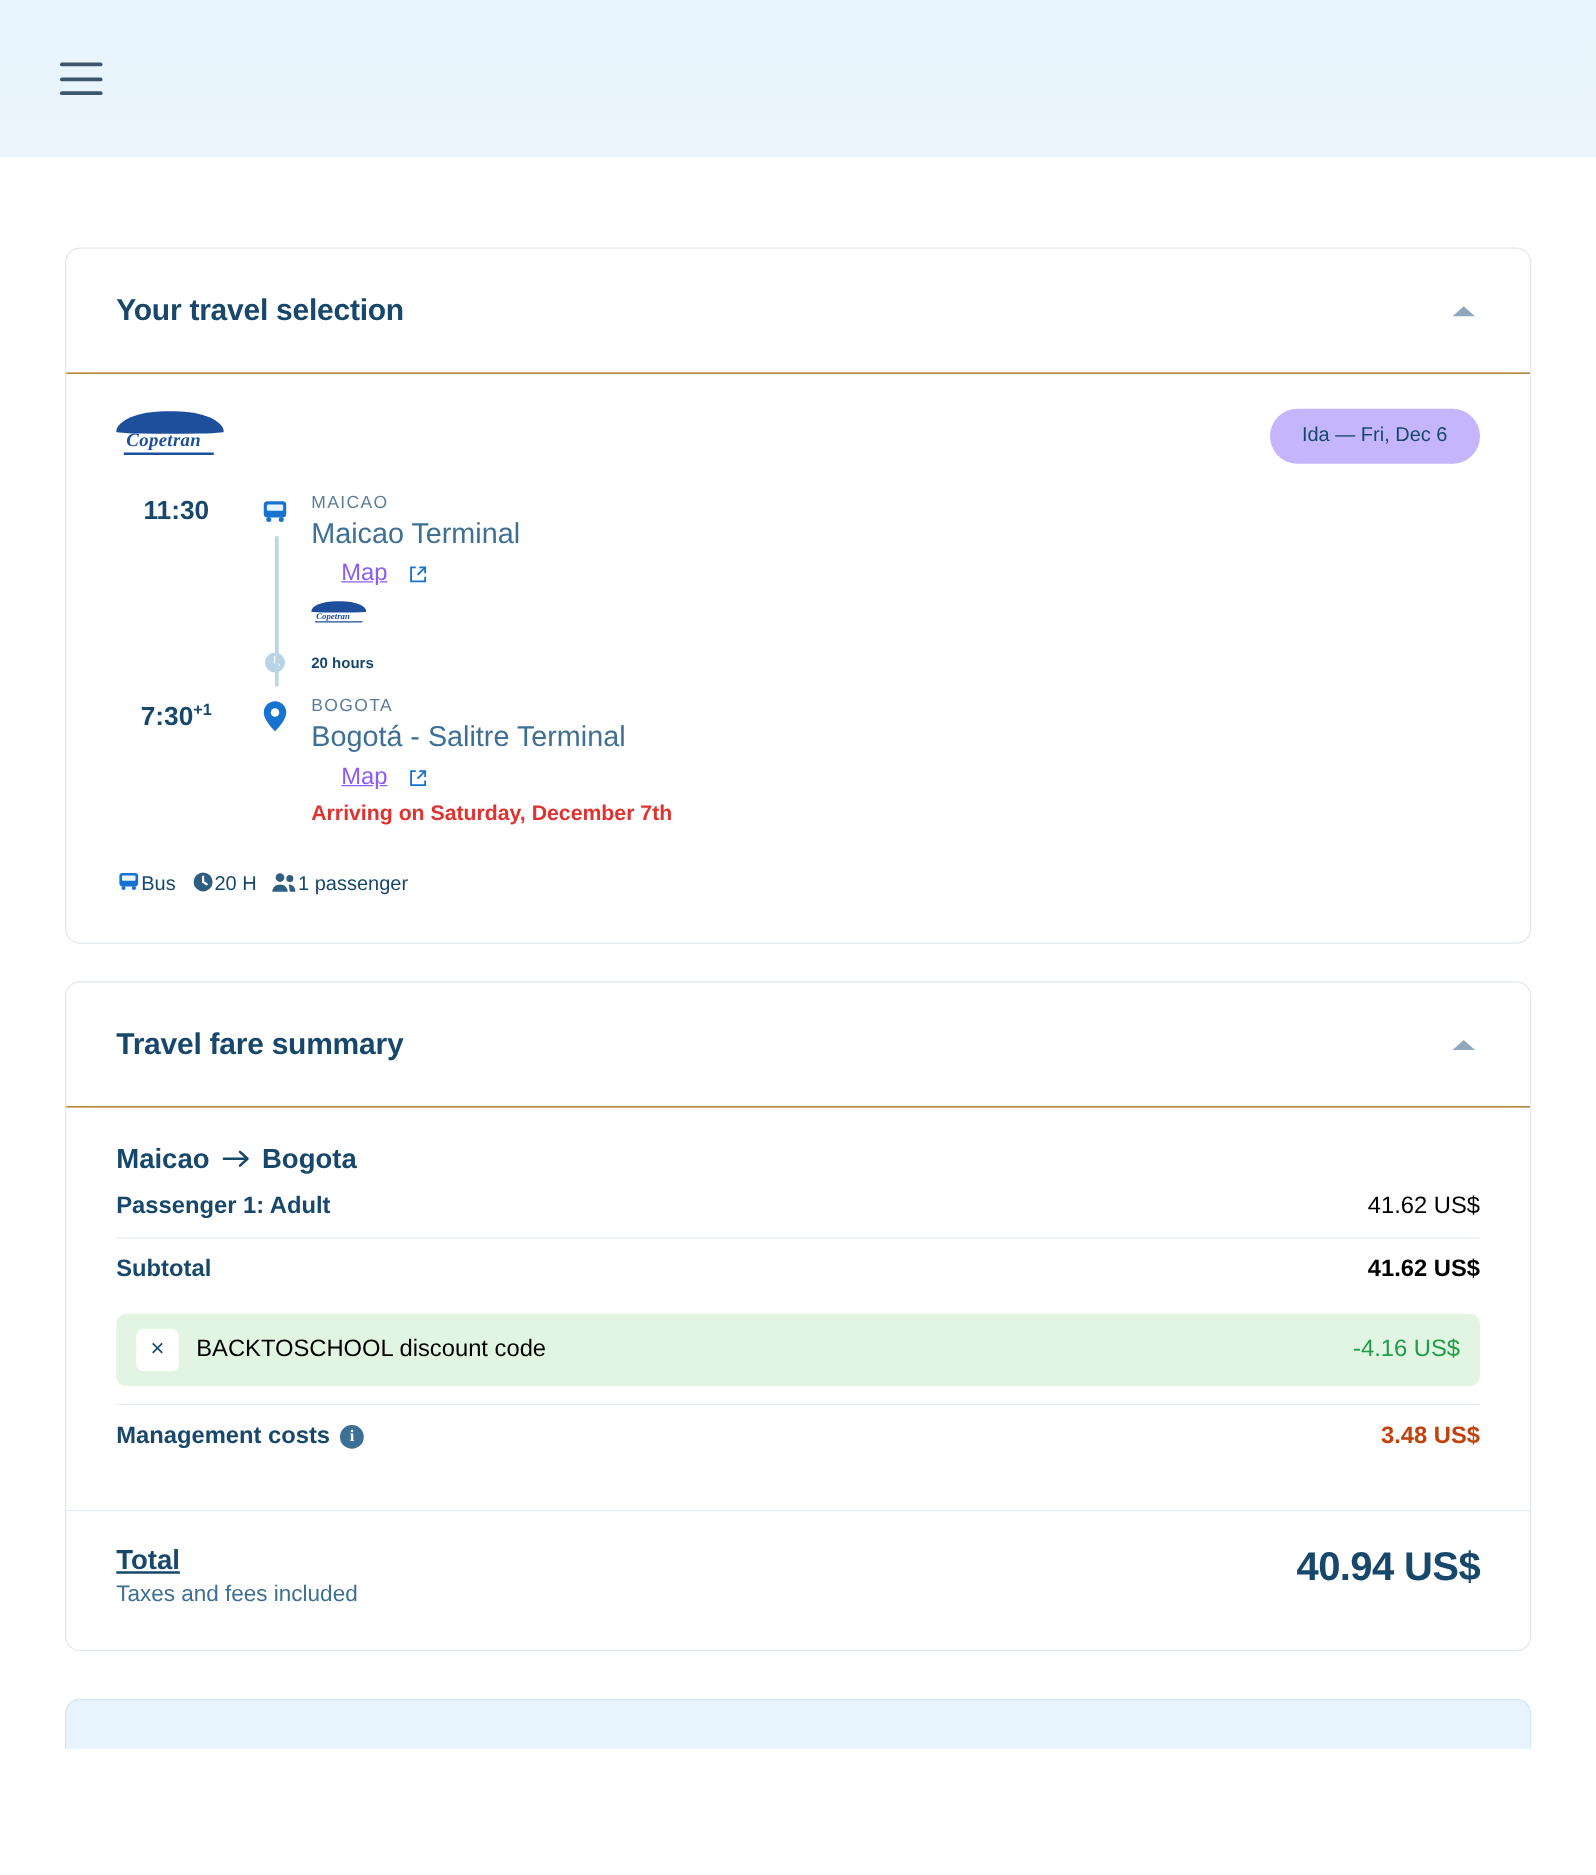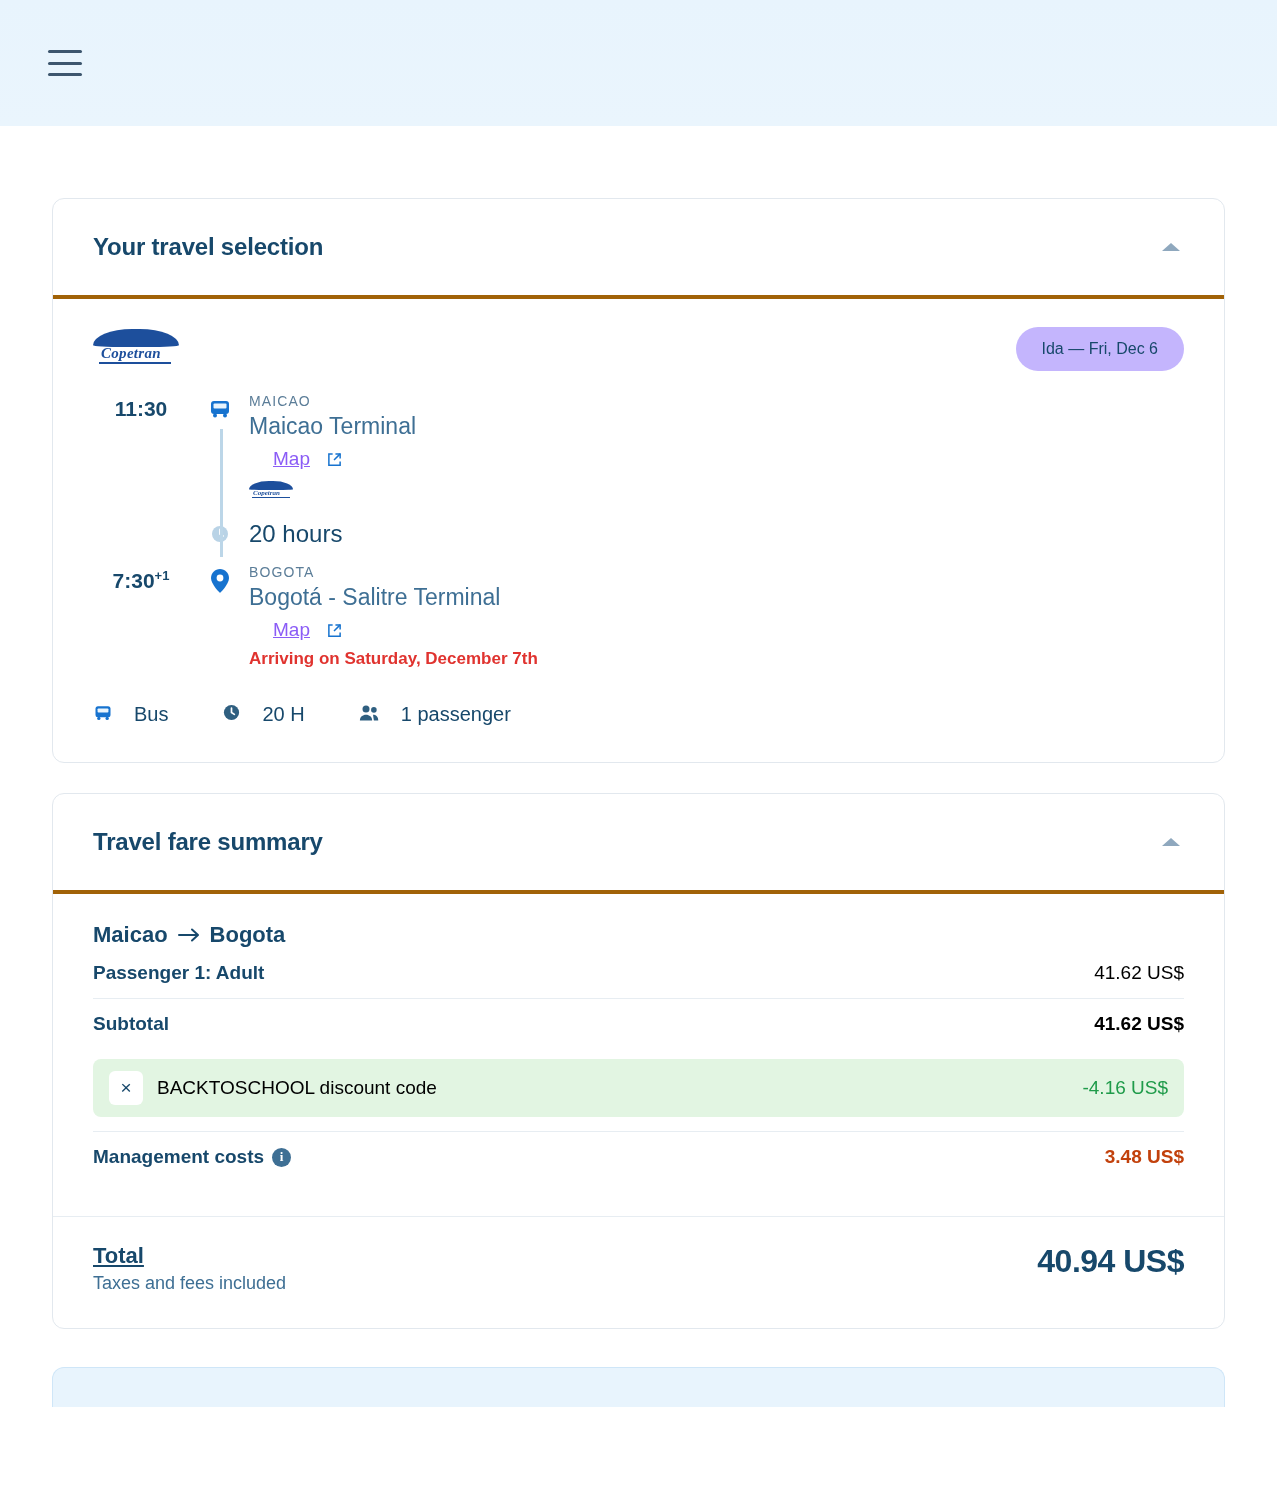--- a/index.html
+++ b/index.html
@@ -49,21 +49,21 @@
     margin-top: 72px;
   }
   .card.second { margin-top: 30px; }
 
   .card-head {
     height: 100px;
     display: flex;
     align-items: center;
     justify-content: space-between;
     padding: 0 40px;
-    border-bottom: 4px solid #a16207;
+    border-bottom: 1px solid #a16207;
     cursor: pointer;
   }
   .card-title {
     font-size: 24px;
     font-weight: bold;
     color: #17486b;
     letter-spacing: -0.2px;
   }
   .caret {
     width: 0; height: 0;
@@ -189,33 +189,34 @@
     width: 3px;
     background: #bcd6e8;
     z-index: 1;
   }
   .dur-row {
     display: flex;
     align-items: center;
     margin: 20px 0 16px 110px;
   }
   .dur-row .ico { width: 34px; display: flex; justify-content: center; }
-  .dur-text { font-size: 24px; color: #17486b; padding-left: 12px; }
+  .dur-text { font-size: 12px; color: #17486b; padding-left: 12px; font-weight: bold; }
   .arriving {
     margin-top: 8px;
     font-size: 17px;
     color: #e0332f;
     font-weight: bold;
   }
 
   .meta-row {
     display: flex;
-    gap: 21px;
+    align-items: center;
+    gap: 0;
     margin-top: 34px;
-    font-size: 20px;
+    font-size: 16px;
     color: #17486b;
   }
   .meta-row .sep { width: 12px; }
 
   
   .route-title {
     font-size: 22px;
     font-weight: bold;
     color: #17486b;
     display: flex;

